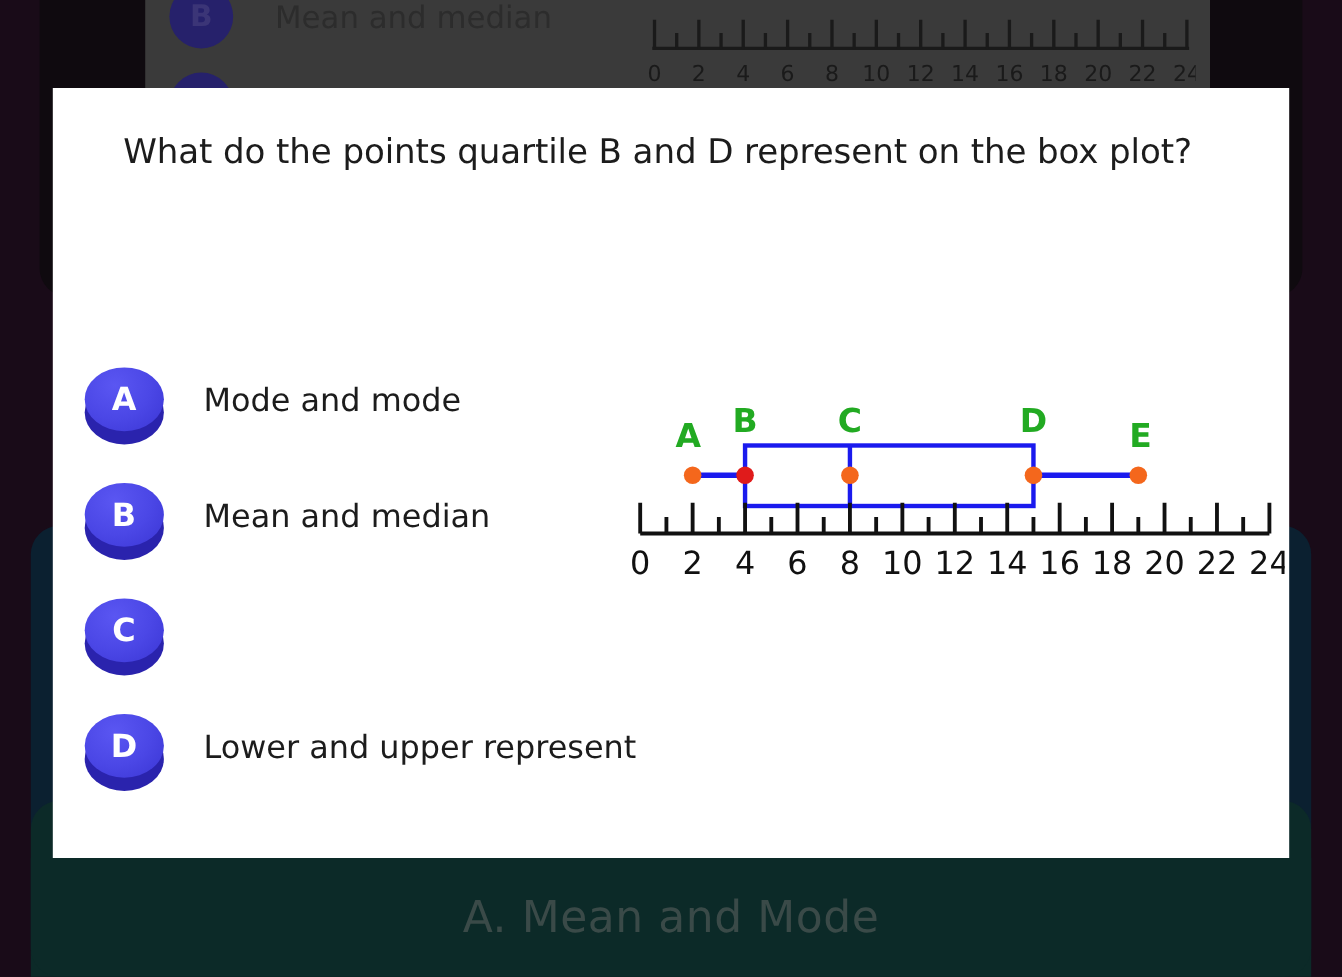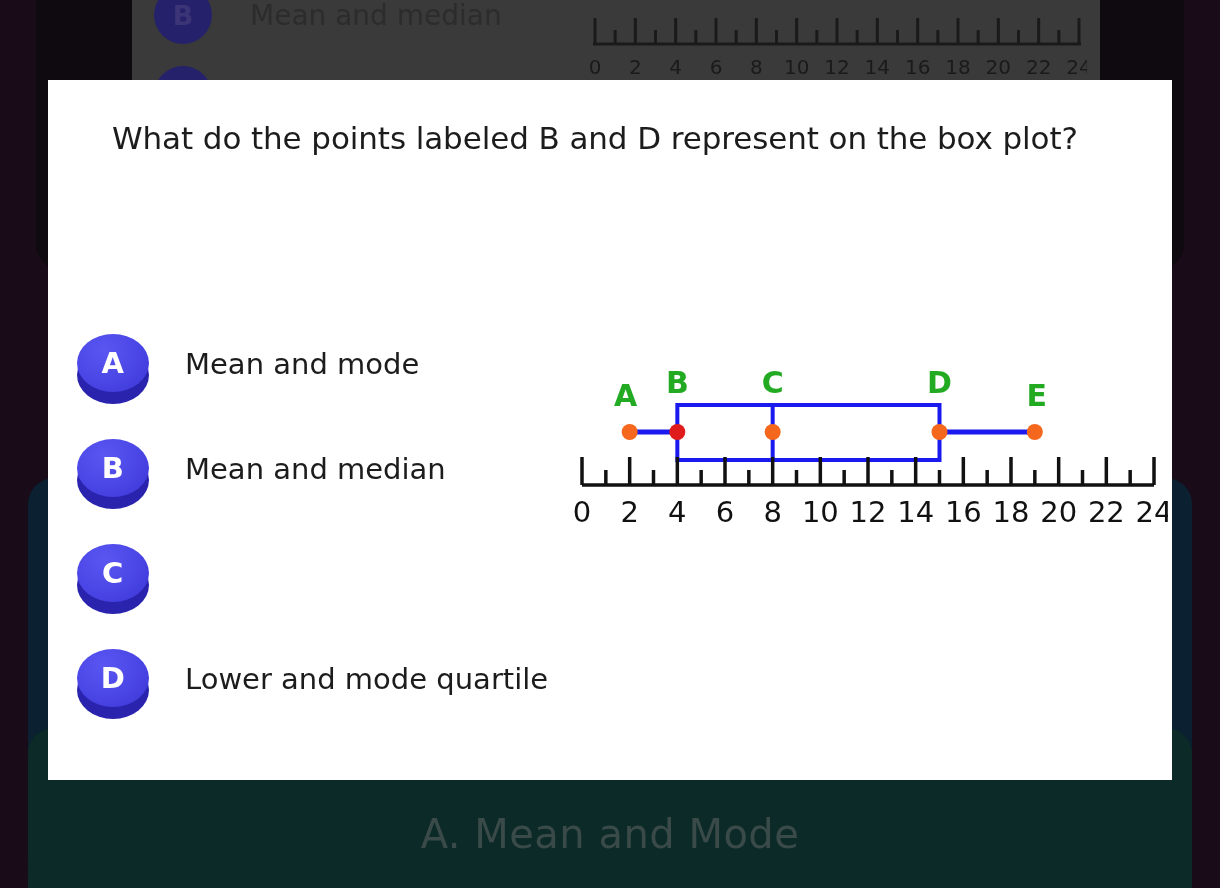--- a/index.html
+++ b/index.html
@@ -266,50 +266,50 @@
             <text x="411.33333333333337" y="72">20</text>
             <text x="451.66666666666663" y="72">22</text>
             <text x="492" y="72">24</text>
           </g>
       </svg>
     </div>
   </div>
 
   <div class="card">
 
-    <div class="question">What do the points labeled B and D represent on the box plot?</div>
+    <div class="question">What do the points quartile B and D represent on the box plot?</div>
 
     <div class="options">
 
     <div class="option-row">
           <div class="badge-wrap">
             <div class="badge-base"></div>
             <div class="badge-top">A</div>
           </div>
-          <div class="option-label">Mean and mode</div>
+          <div class="option-label">Mode and mode</div>
         </div>
         <div class="option-row">
           <div class="badge-wrap">
             <div class="badge-base"></div>
             <div class="badge-top">B</div>
           </div>
           <div class="option-label">Mean and median</div>
         </div>
         <div class="option-row">
           <div class="badge-wrap">
             <div class="badge-base"></div>
             <div class="badge-top">C</div>
           </div>
         </div>
         <div class="option-row">
           <div class="badge-wrap">
             <div class="badge-base"></div>
             <div class="badge-top">D</div>
           </div>
-          <div class="option-label">Lower and mode quartile</div>
+          <div class="option-label">Lower and upper represent</div>
         </div>
       </div>
 
     <div class="figure">
       <svg id="boxplot-svg" width="600" height="220" viewBox="0 0 600 220">
           <line x1="61.666666666666664" y1="72" x2="109.33333333333333" y2="72" stroke="#1a1aee" stroke-width="5"></line>
           <line x1="371.5" y1="72" x2="466.8333333333333" y2="72" stroke="#1a1aee" stroke-width="5"></line>
           <rect x="109.33333333333333" y="45" width="262.1666666666667" height="55" fill="none" stroke="#1a1aee" stroke-width="4"></rect>
           <line x1="204.66666666666666" y1="45" x2="204.66666666666666" y2="100" stroke="#1a1aee" stroke-width="4"></line>
           <circle cx="61.666666666666664" cy="72" r="8" fill="#f4671c"></circle>

